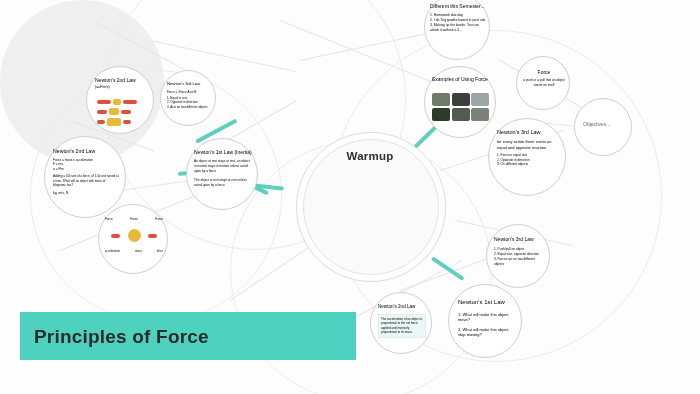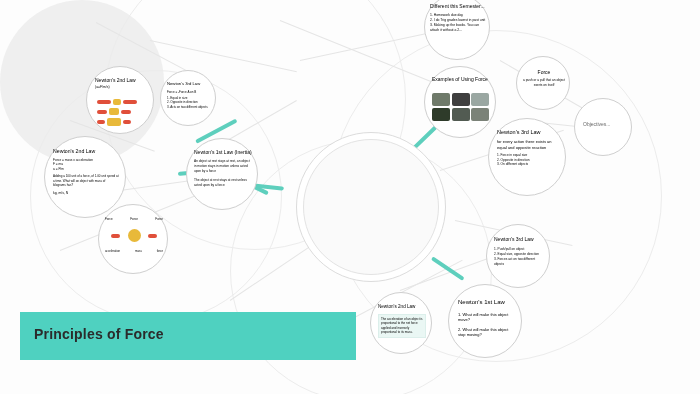--- a/index.html
+++ b/index.html
@@ -13,21 +13,21 @@
 
   
   #warmup-outer{left:288px;top:124px;width:164px;height:164px;border-radius:50%;background:#efefef;}
   #warmup-ring{position:absolute;left:296px;top:132px;width:148px;height:148px;border-radius:50%;background:#ffffff;border:1px solid #dcdcdc;}
   #warmup-inner{position:absolute;left:303px;top:139px;width:134px;height:134px;border-radius:50%;background:#fafafa;border:1px solid #e3e3e3;}
   #warmup-title{position:absolute;left:303px;top:150px;width:134px;text-align:center;font-size:11.5px;font-weight:bold;color:#2e2e2e;letter-spacing:.2px;}
   #warmup-text{position:absolute;left:300px;top:178px;width:140px;text-align:center;font-size:9.5px;color:#4a4a4a;line-height:14px;}
 
   
   #banner{position:absolute;left:20px;top:312px;width:336px;height:48px;background:#4fd1c0;}
-  #banner-text{position:absolute;left:34px;top:326px;font-size:14px;font-weight:bold;color:#2b2b2b;letter-spacing:.2px;}
+  #banner-text{position:absolute;left:34px;top:326px;font-size:19px;font-weight:bold;color:#2b2b2b;letter-spacing:.2px;}
 
   
   .ghost{position:absolute;border-radius:50%;border:1px solid #ececec;}
 
   .thumb{background:#4f4f4f;border-radius:2px;}
   .sw{position:absolute;border-radius:2px;}
 </style>
 </head>
 <body>
 
@@ -202,17 +202,18 @@
     <div style="position:absolute;left:6px;top:44px;width:58px;display:flex;justify-content:space-between;">
       <div class="body" style="font-size:2.8px;">acceleration</div>
       <div class="body" style="font-size:2.8px;">mass</div>
       <div class="body" style="font-size:2.8px;">force</div>
     </div>
   </div>
 
   <div id="warmup-outer"></div>
   <div id="warmup-ring"></div>
   <div id="warmup-inner"></div>
+  <div id="warmup-title">Warmup</div>
 
   <div id="banner"></div>
   <div id="banner-text">Principles of Force</div>
 
 </div>
 
 </body></html>

